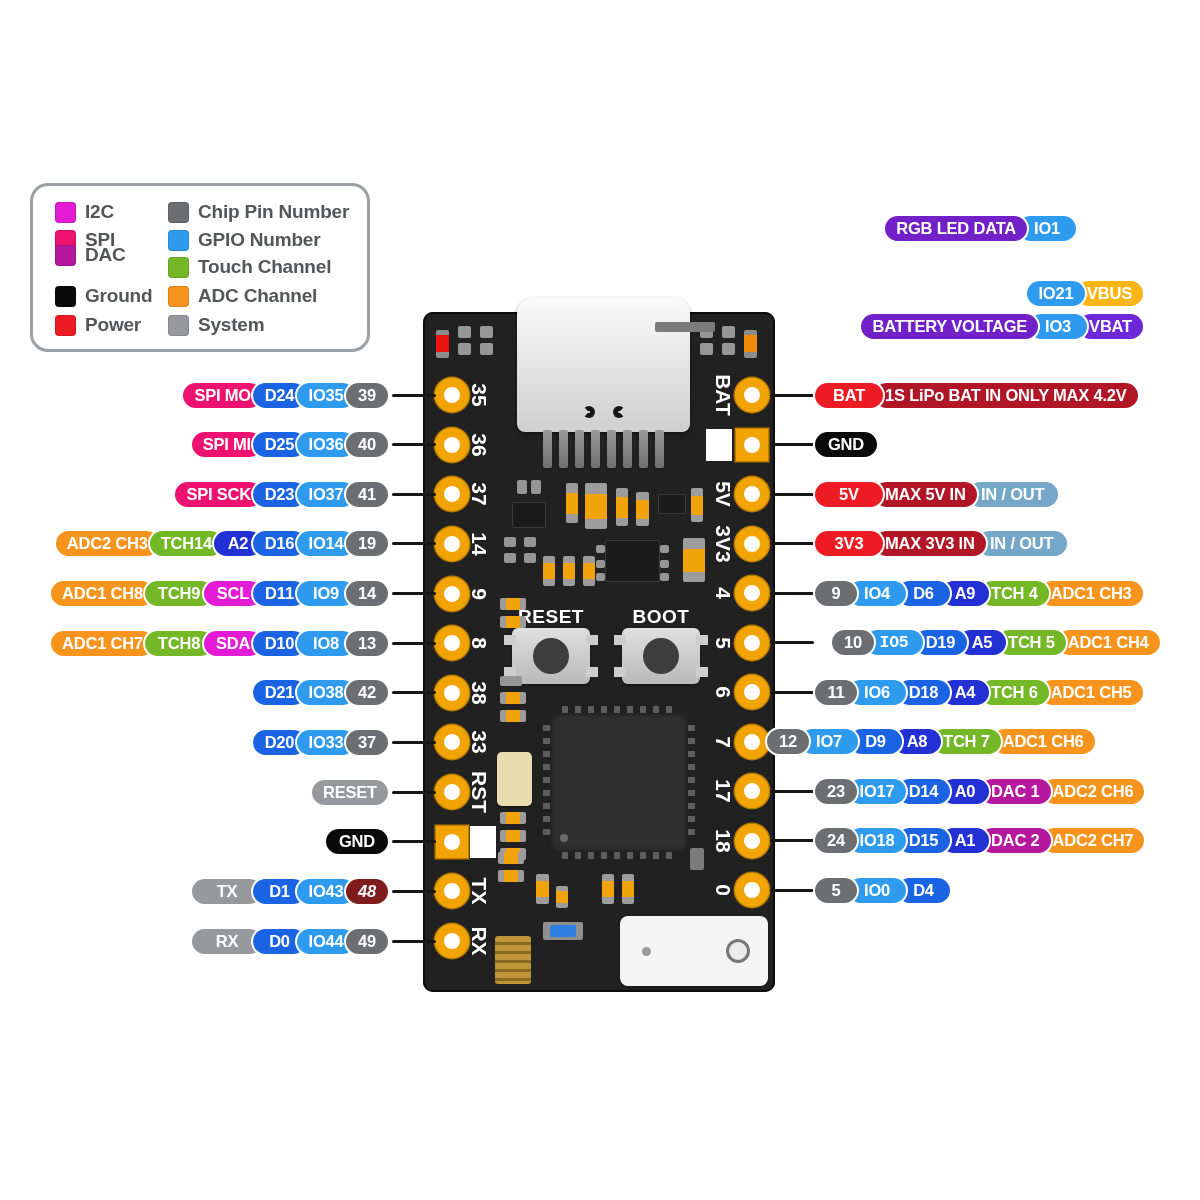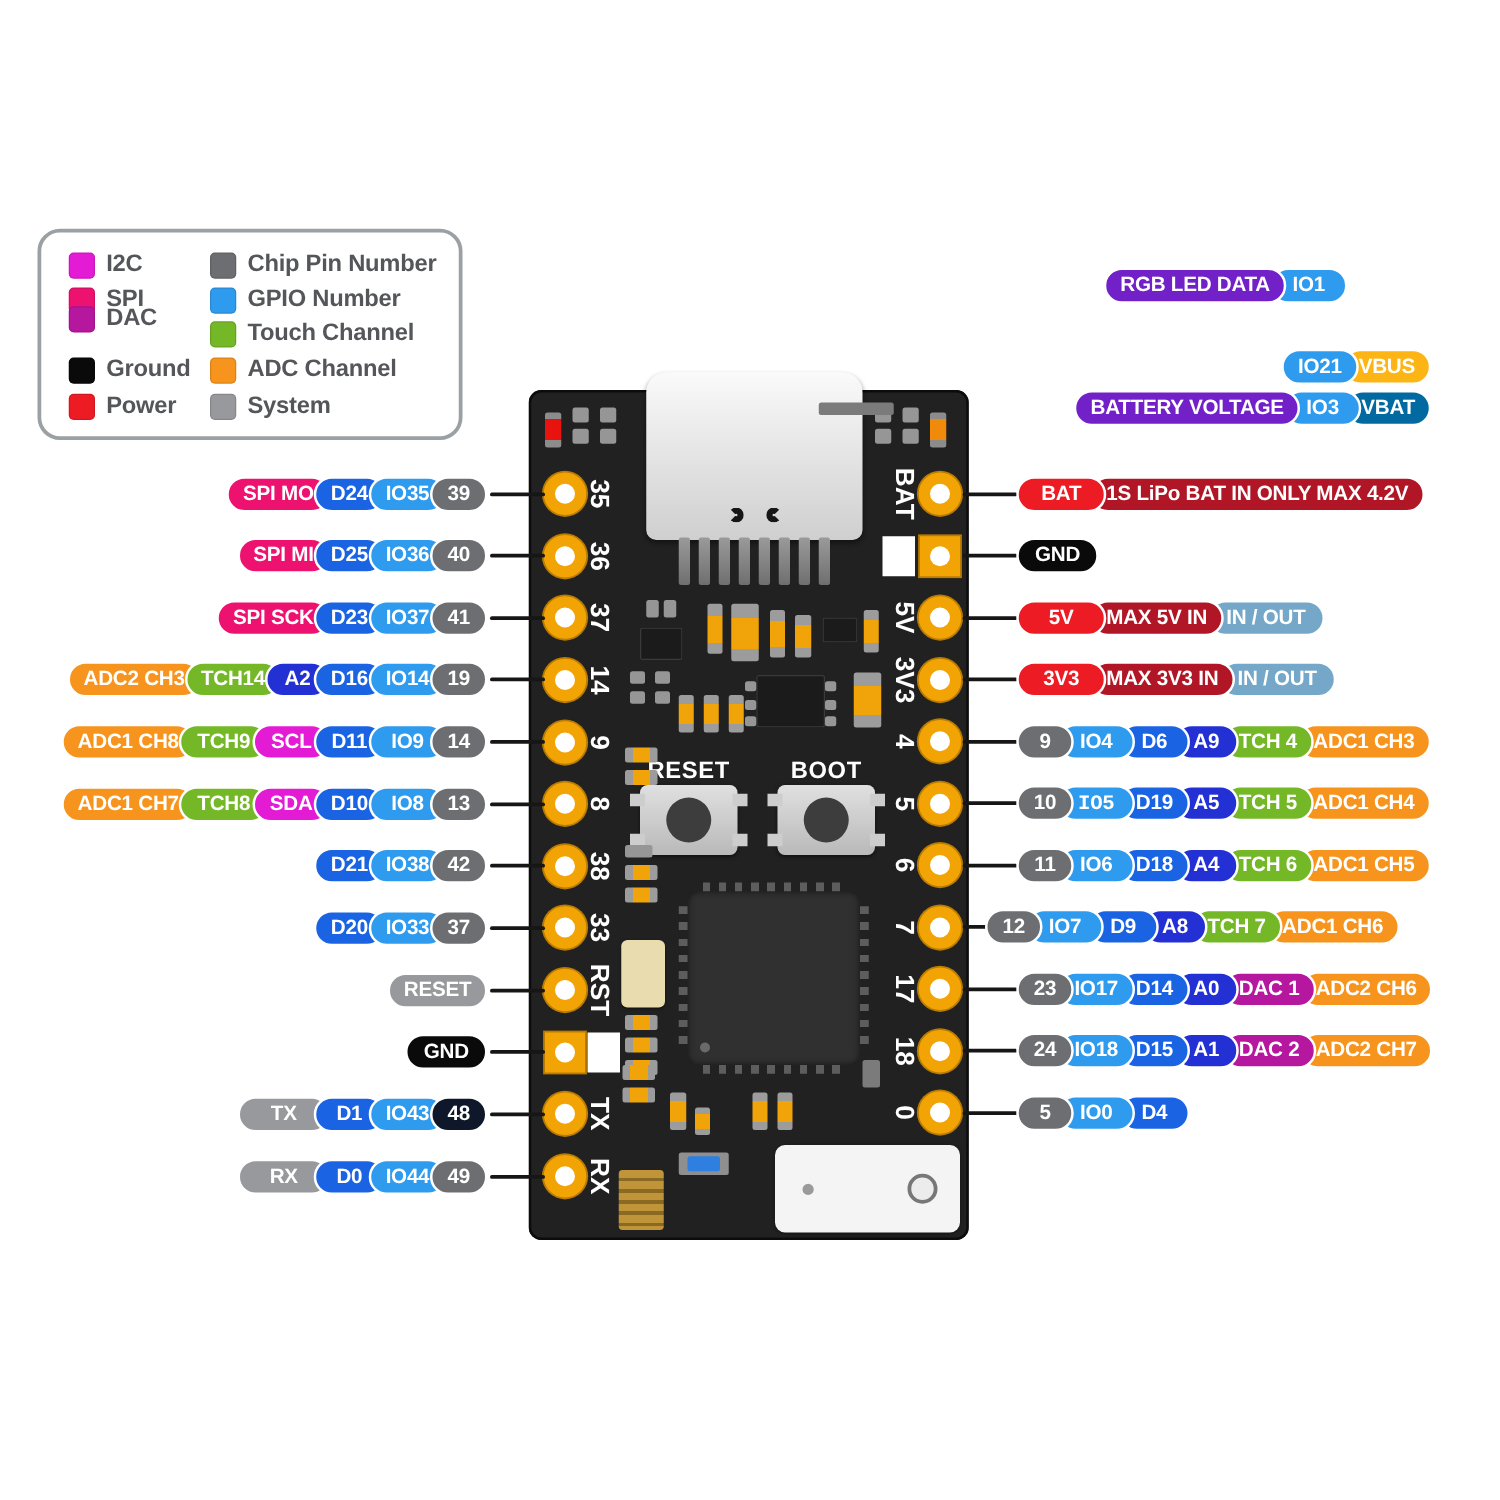--- a/index.html
+++ b/index.html
@@ -292,21 +292,21 @@
       <span class="pill t-note" style="background: rgb(114, 32, 200); z-index: 2;">RGB LED DATA</span>
       <span class="pill t-gpio" style="background: rgb(46, 155, 239); z-index: 1;">IO1</span>
     </div>
     <div class="pin-row" style="top: 276px; right: 55px;">
       <span class="pill t-gpio" style="background: rgb(46, 155, 239); z-index: 2;">IO21</span>
       <span class="pill t-vbus" style="background: rgb(253, 181, 21); z-index: 1;">VBUS</span>
     </div>
     <div class="pin-row" style="top: 309px; right: 55px;">
       <span class="pill t-note" style="background: rgb(114, 32, 200); z-index: 3;">BATTERY VOLTAGE</span>
       <span class="pill t-gpio" style="background: rgb(46, 155, 239); z-index: 2;">IO3</span>
-      <span class="pill t-vbus" style="background: #0369a1; z-index: 1;">VBAT</span>
+      <span class="pill t-vbus" style="background: #6d28d9; z-index: 1;">VBAT</span>
     </div>
     <div class="pin-row" style="top: 378px; right: 810px;">
       <span class="pill t-spi" style="background: rgb(238, 18, 112); z-index: 1;">SPI MO</span>
       <span class="pill t-d_pin" style="background: rgb(26, 100, 228); z-index: 2;">D24</span>
       <span class="pill t-gpio" style="background: rgb(46, 155, 239); z-index: 3;">IO35</span>
       <span class="pill t-chip_pin" style="background: rgb(109, 110, 113); z-index: 4;">39</span>
     </div>
     <div class="conn-line" style="left: 392px; width: 44px; top: 393.5px;"></div>
     <div class="pin-row" style="top: 427.64px; right: 810px;">
       <span class="pill t-spi" style="background: rgb(238, 18, 112); z-index: 1;">SPI MI</span>
@@ -366,21 +366,21 @@
     </div>
     <div class="conn-line" style="left: 392px; width: 44px; top: 790.62px;"></div>
     <div class="pin-row" style="top: 824.76px; right: 810px;">
       <span class="pill t-ground" style="background: rgb(10, 10, 10); z-index: 1;">GND</span>
     </div>
     <div class="conn-line" style="left: 392px; width: 44px; top: 840.26px;"></div>
     <div class="pin-row" style="top: 874.4px; right: 810px;">
       <span class="pill t-system" style="background: rgb(152, 153, 156); z-index: 1;">TX</span>
       <span class="pill t-d_pin" style="background: rgb(26, 100, 228); z-index: 2;">D1</span>
       <span class="pill t-gpio" style="background: rgb(46, 155, 239); z-index: 3;">IO43</span>
-      <span class="pill t-chip_pin" style="background: #0f172a; z-index: 4;">48</span>
+      <span class="pill t-chip_pin" style="background: #7f1d1d; z-index: 4; font-style: italic;">48</span>
     </div>
     <div class="conn-line" style="left: 392px; width: 44px; top: 889.9px;"></div>
     <div class="pin-row" style="top: 924.04px; right: 810px;">
       <span class="pill t-system" style="background: rgb(152, 153, 156); z-index: 1;">RX</span>
       <span class="pill t-d_pin" style="background: rgb(26, 100, 228); z-index: 2;">D0</span>
       <span class="pill t-gpio" style="background: rgb(46, 155, 239); z-index: 3;">IO44</span>
       <span class="pill t-chip_pin" style="background: rgb(109, 110, 113); z-index: 4;">49</span>
     </div>
     <div class="conn-line" style="left: 392px; width: 44px; top: 939.54px;"></div>
     <div class="pin-row" style="top: 378px; left: 813px;">
@@ -406,39 +406,39 @@
     <div class="conn-line" style="left: 770px; width: 44px; top: 542px;"></div>
     <div class="pin-row" style="top: 576px; left: 813px;">
       <span class="pill t-chip_pin" style="background: rgb(109, 110, 113); z-index: 6;">9</span>
       <span class="pill t-gpio" style="background: rgb(46, 155, 239); z-index: 5;">IO4</span>
       <span class="pill t-d_pin" style="background: rgb(26, 100, 228); z-index: 4;">D6</span>
       <span class="pill t-a_pin" style="background: rgb(34, 48, 212); z-index: 3;">A9</span>
       <span class="pill t-touch" style="background: rgb(116, 184, 39); z-index: 2;">TCH 4</span>
       <span class="pill t-adc" style="background: rgb(247, 148, 29); z-index: 1;">ADC1 CH3</span>
     </div>
     <div class="conn-line" style="left: 770px; width: 44px; top: 591.5px;"></div>
-    <div class="pin-row" style="top: 625.5px; left: 813px;">
+    <div class="pin-row" style="top: 625.5px; left: 830px;">
       <span class="pill t-chip_pin" style="background: rgb(109, 110, 113); z-index: 6;">10</span>
       <span class="pill t-gpio" style="background: rgb(46, 155, 239); z-index: 5; font-family: Liberation Mono, monospace;">IO5</span>
       <span class="pill t-d_pin" style="background: rgb(26, 100, 228); z-index: 4;">D19</span>
       <span class="pill t-a_pin" style="background: rgb(34, 48, 212); z-index: 3;">A5</span>
       <span class="pill t-touch" style="background: rgb(116, 184, 39); z-index: 2;">TCH 5</span>
       <span class="pill t-adc" style="background: rgb(247, 148, 29); z-index: 1;">ADC1 CH4</span>
     </div>
     <div class="conn-line" style="left: 770px; width: 44px; top: 641px;"></div>
     <div class="pin-row" style="top: 675px; left: 813px;">
       <span class="pill t-chip_pin" style="background: rgb(109, 110, 113); z-index: 6;">11</span>
       <span class="pill t-gpio" style="background: rgb(46, 155, 239); z-index: 5;">IO6</span>
       <span class="pill t-d_pin" style="background: rgb(26, 100, 228); z-index: 4;">D18</span>
       <span class="pill t-a_pin" style="background: rgb(34, 48, 212); z-index: 3;">A4</span>
       <span class="pill t-touch" style="background: rgb(116, 184, 39); z-index: 2;">TCH 6</span>
       <span class="pill t-adc" style="background: rgb(247, 148, 29); z-index: 1;">ADC1 CH5</span>
     </div>
     <div class="conn-line" style="left: 770px; width: 44px; top: 690.5px;"></div>
-    <div class="pin-row" style="top: 724.5px; left: 788px;">
+    <div class="pin-row" style="top: 724.5px; left: 765px;">
       <span class="pill t-chip_pin" style="background: rgb(109, 110, 113); z-index: 6;">12</span>
       <span class="pill t-gpio" style="background: rgb(46, 155, 239); z-index: 5;">IO7</span>
       <span class="pill t-d_pin" style="background: rgb(26, 100, 228); z-index: 4;">D9</span>
       <span class="pill t-a_pin" style="background: rgb(34, 48, 212); z-index: 3;">A8</span>
       <span class="pill t-touch" style="background: rgb(116, 184, 39); z-index: 2;">TCH 7</span>
       <span class="pill t-adc" style="background: rgb(247, 148, 29); z-index: 1;">ADC1 CH6</span>
     </div>
     <div class="conn-line" style="left: 770px; width: 44px; top: 740px;"></div>
     <div class="pin-row" style="top: 774px; left: 813px;">
       <span class="pill t-chip_pin" style="background: rgb(109, 110, 113); z-index: 6;">23</span>

